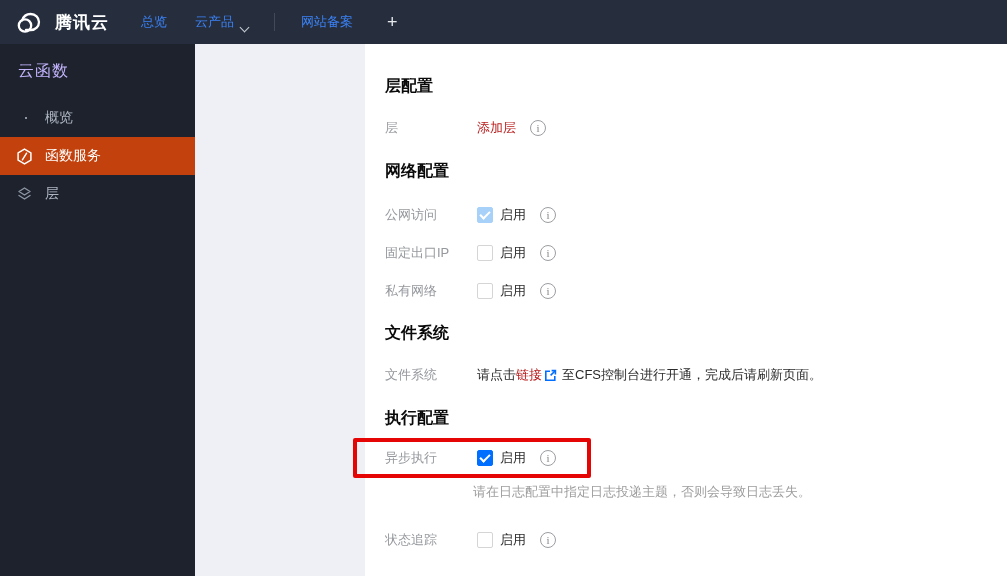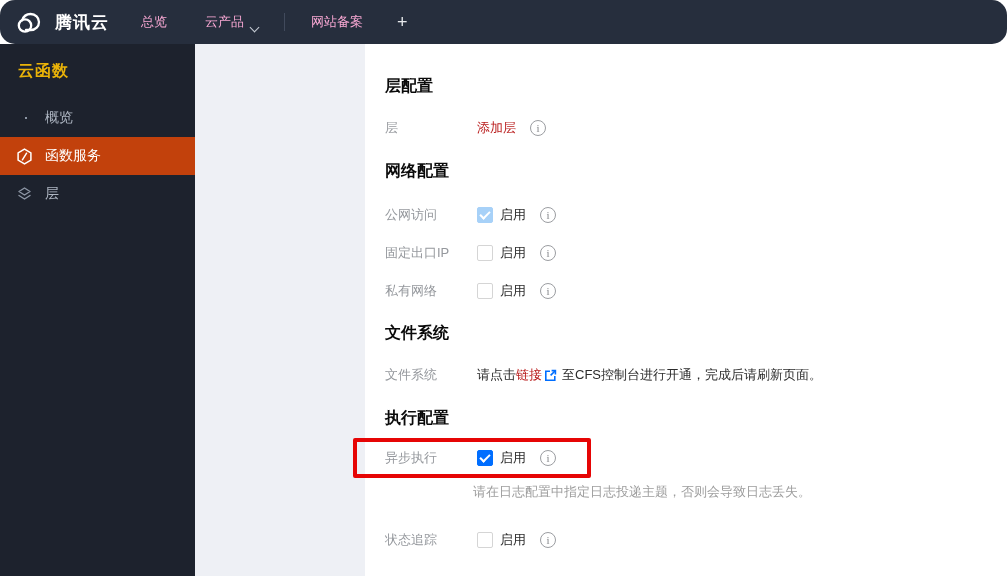--- a/index.html
+++ b/index.html
@@ -9,45 +9,44 @@
     position: relative;
     overflow: hidden;
     background: #fff;
   }
 
   
   .topnav {
     position:absolute; left:0; top:0; width:1007px; height:44px;
     background:#262e3d; display:flex; align-items:center;
     color:#e7eaee;
-    border-radius:15px;
   }
   .brand { display:flex; align-items:center; margin-left:14px; cursor:pointer; }
   .brand-logo { display:flex; align-items:center; }
   .brand-name { color:#ffffff; font-size:17px; font-weight:700; margin-left:9px; letter-spacing:1px; }
-  .nav-item { font-size:13px; color:#f9a8d4; cursor:pointer; display:flex; align-items:flex-end; }
+  .nav-item { font-size:13px; color:#3b82f6; cursor:pointer; display:flex; align-items:flex-end; }
   .nav-item.overview { margin-left:32px; }
-  .nav-item.products { margin-left:38px; }
+  .nav-item.products { margin-left:28px; }
   .nav-item.beian    { margin-left:0; }
   .nav-chevron {
     width:7px; height:7px; margin-left:7px; margin-top:-4px;
     border-right:1.5px solid #c7cdd6; border-bottom:1.5px solid #c7cdd6;
     transform:rotate(45deg);
   }
   .nav-divider { width:1px; height:18px; background:#414a5c; margin:0 26px; }
   .nav-plus { font-size:18px; color:#e6e8ec; margin-left:34px; cursor:pointer; font-weight:400; }
 
   
   .sidebar {
     position:absolute; left:0; top:44px; width:195px; height:532px;
     background:#1d222d;
   }
   .sidebar-title {
     position:absolute; left:18px; top:17px;
-    color:#eab308; font-size:16px; font-weight:700; letter-spacing:1px;
+    color:#c4b5fd; font-size:16px; font-weight:400; letter-spacing:1px;
   }
   .side-menu { position:absolute; left:0; top:55px; width:195px;text-align:right; }
   .side-item {
     height:38px; display:flex; align-items:center; padding-left:16px;
     color:#aeb6c2; font-size:14px; cursor:pointer;
   }
   .side-item .side-icon { width:17px; height:17px; margin-right:12px; display:flex; align-items:center; justify-content:center; }
   .side-item.active { background:#c2410c; color:#ffffff; }
 
   

